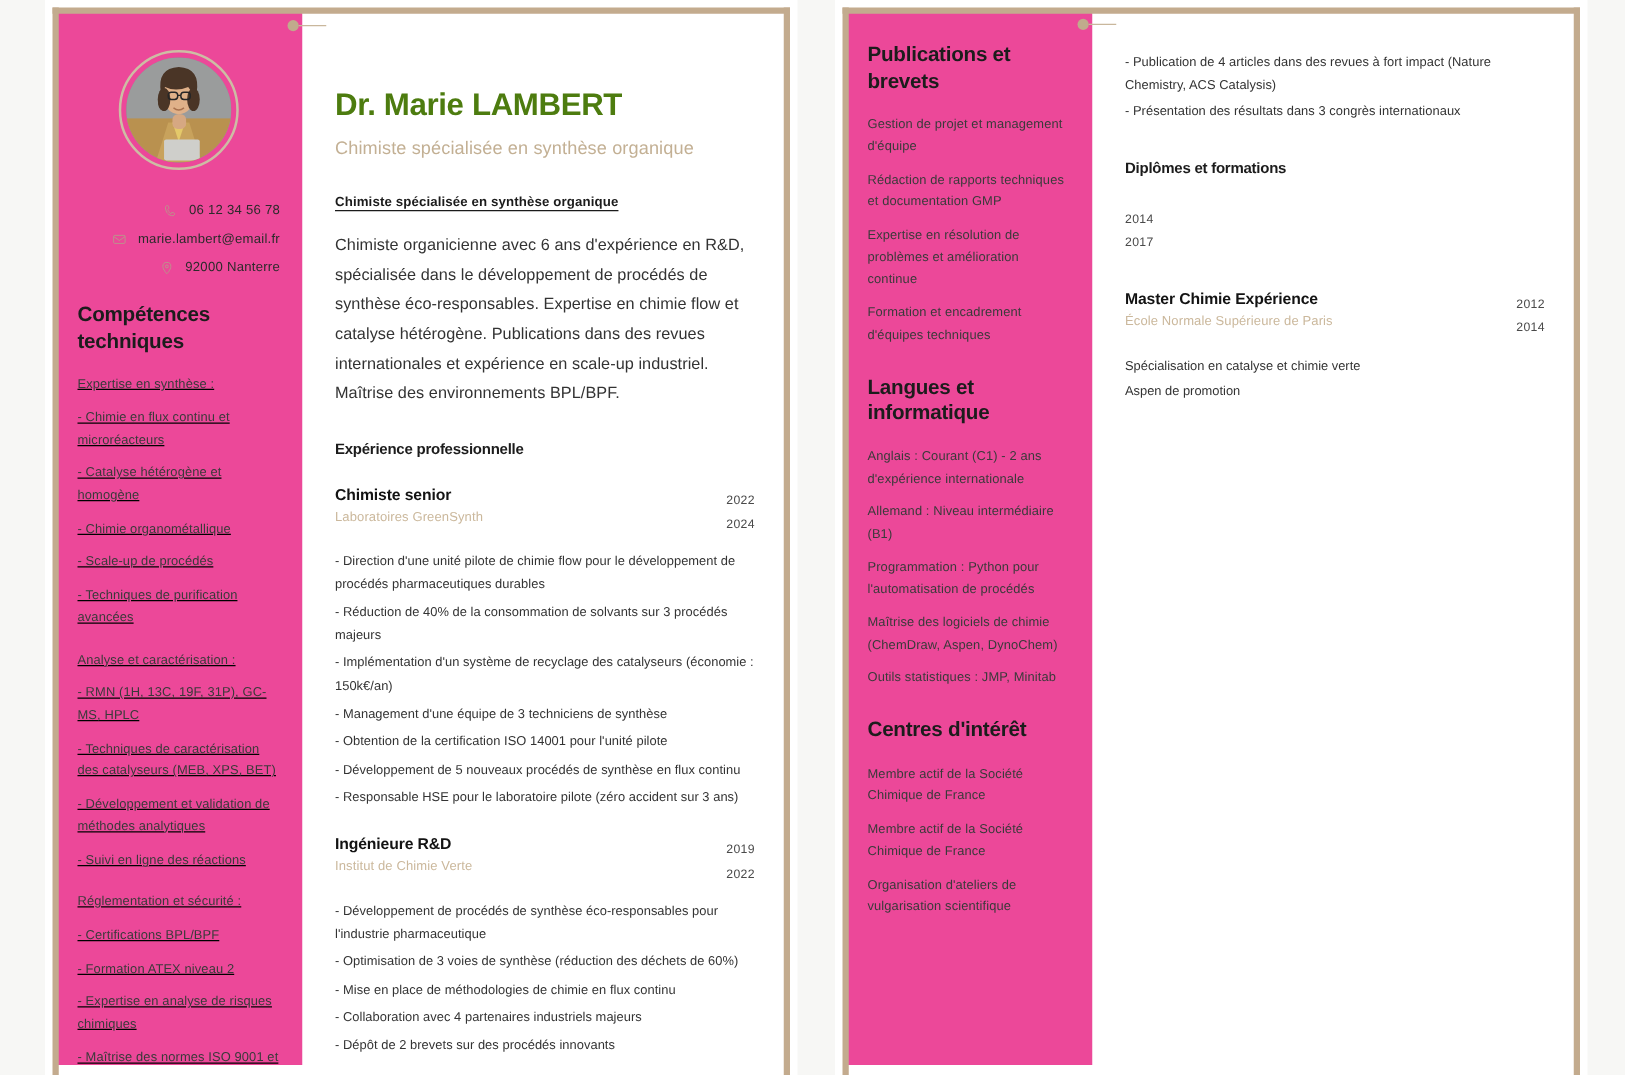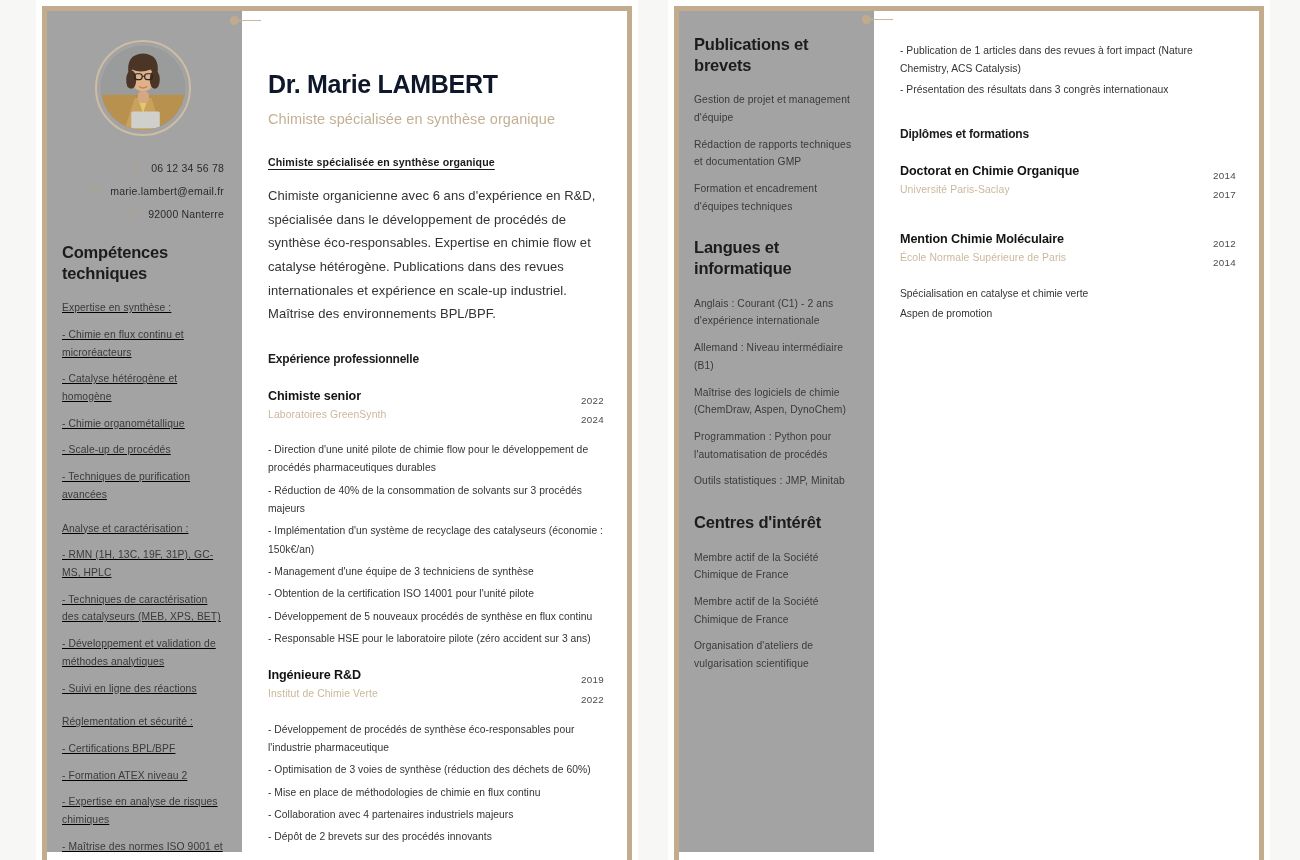--- a/index.html
+++ b/index.html
@@ -38,21 +38,21 @@
     display: flex;
     height: 100%;
     background: #fff;
     overflow: hidden;
   }
   #page-one { width: 602px; }
   #page-two { width: 602px; }
 
   
   .sidebar {
-    background: #a3a3a3;
+    background: #ec4899;
     flex: 0 0 auto;
     padding: 0 18px;
     position: relative;
   }
   #page-one .sidebar { width: 198px; }
   #page-two .sidebar { width: 198px; }
 
   .main {
     flex: 1 1 auto;
     background: #ffffff;
@@ -133,21 +133,21 @@
     background: #c0ab8c;
   }
   .connector .bar {
     width: 22px; height: 1.2px; background: #c9b79c;
   }
 
   
   .name {
     font-size: 25px;
     font-weight: bold;
-    color: #0f172a;
+    color: #4d7c0f;
     letter-spacing: -0.3px;
     margin-top: 62px;
   }
   .subtitle {
     font-size: 14.5px;
     color: #c3b094;
     margin-top: 12px;
     letter-spacing: .1px;
   }
   .role-underline {
@@ -373,70 +373,67 @@
     <div class="page-border"></div>
     <div class="page-inner">
 
       <aside class="sidebar">
         <div style="height:26px;"></div>
 
         <div>
           <h2 class="sec">Publications et brevets</h2>
           <div class="s-line">Gestion de projet et management d'équipe</div>
           <div class="s-line">Rédaction de rapports techniques et documentation GMP</div>
+          <div class="s-line">Expertise en résolution de problèmes et amélioration continue</div>
           <div class="s-line">Formation et encadrement d'équipes techniques</div>
         </div>
 
         <div class="sec-block">
           <h2 class="sec">Langues et informatique</h2>
           <div class="s-line">Anglais : Courant (C1) - 2 ans d'expérience internationale</div>
           <div class="s-line">Allemand : Niveau intermédiaire (B1)</div>
+          <div class="s-line">Programmation : Python pour l'automatisation de procédés</div>
           <div class="s-line">Maîtrise des logiciels de chimie (ChemDraw, Aspen, DynoChem)</div>
-          <div class="s-line">Programmation : Python pour l'automatisation de procédés</div>
           <div class="s-line">Outils statistiques : JMP, Minitab</div>
         </div>
 
         <div class="sec-block">
           <h2 class="sec">Centres d'intérêt</h2>
           <div class="s-line">Membre actif de la Société Chimique de France</div>
           <div class="s-line">Membre actif de la Société Chimique de France</div>
           <div class="s-line">Organisation d'ateliers de vulgarisation scientifique</div>
         </div>
       </aside>
 
       <section class="main">
         <div class="pub-lines" style="margin-top:34px;">
-          <div class="bullet">- Publication de 1 articles dans des revues à fort impact (Nature Chemistry, ACS Catalysis)</div>
+          <div class="bullet">- Publication de 4 articles dans des revues à fort impact (Nature Chemistry, ACS Catalysis)</div>
           <div class="bullet">- Présentation des résultats dans 3 congrès internationaux</div>
         </div>
 
         <div class="sec-block" style="margin-top:28px;">
           <div class="connector" style="top:7px;">
             <span class="dot"></span>
             <span class="bar"></span>
           </div>
           <h2 class="sec main-h">Diplômes et formations</h2>
 
           <div class="entry" style="margin-bottom:28px;">
             <div class="entry-head">
-              <div class="entry-titles">
-                <div class="entry-title">Doctorat en Chimie Organique</div>
-                <div class="entry-org">Université Paris-Saclay</div>
-              </div>
               <div class="entry-dates">
                 <div>2014</div>
                 <div>2017</div>
               </div>
             </div>
           </div>
 
           <div class="entry">
             <div class="entry-head">
               <div class="entry-titles">
-                <div class="entry-title">Mention Chimie Moléculaire</div>
+                <div class="entry-title">Master Chimie Expérience</div>
                 <div class="entry-org">École Normale Supérieure de Paris</div>
               </div>
               <div class="entry-dates">
                 <div>2012</div>
                 <div>2014</div>
               </div>
             </div>
             <div class="edu-note">
               <div>Spécialisation en catalyse et chimie verte</div>
               <div>Aspen de promotion</div>

